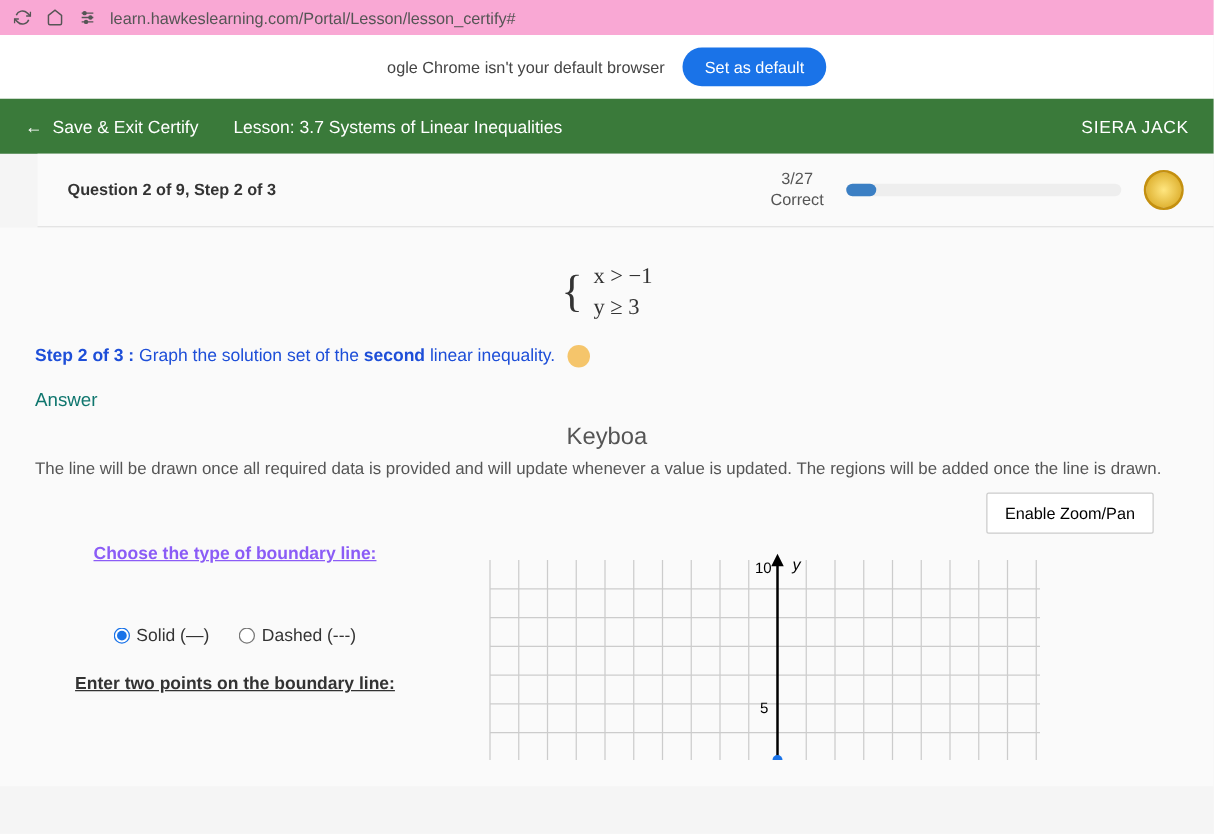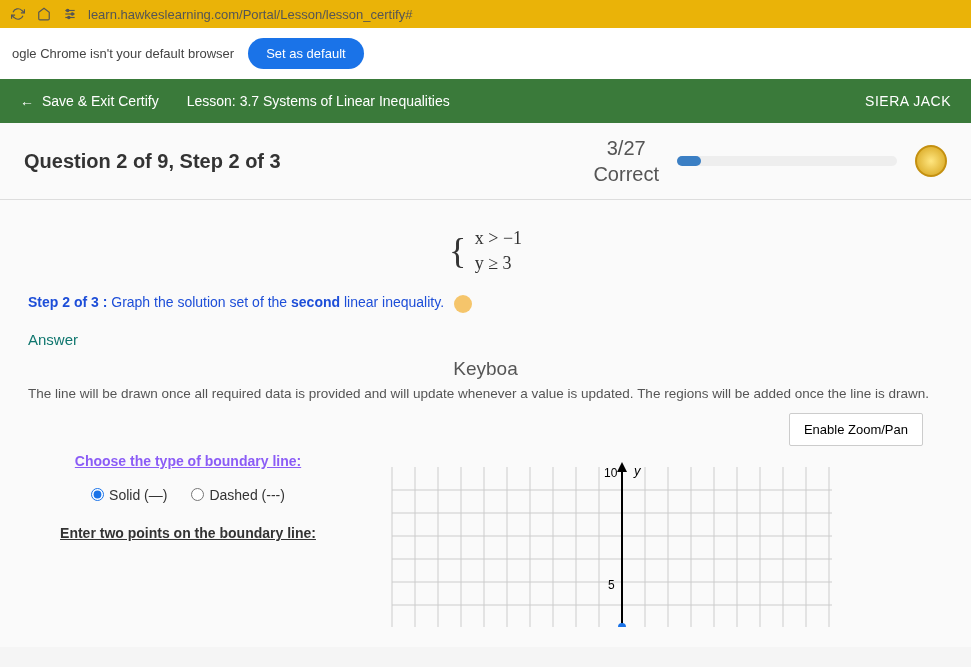--- a/index.html
+++ b/index.html
@@ -1,26 +1,26 @@
 <!DOCTYPE html>
 <html><head>
 <meta charset="utf-8">
 <style>
 * { margin: 0; padding: 0; box-sizing: border-box; }
 body { font-family: Arial, sans-serif; background: #f5f5f5; color: #333; width: 971px; height: 667px; overflow: hidden; }
-.browser-top { display: flex; align-items: center; padding: 6px 10px; gap: 10px; background: #eab308; text-align: right; }
+.browser-top { display: flex; align-items: center; padding: 6px 10px; gap: 10px; background: #f9a8d4; text-align: right; }
 .browser-icon { width: 16px; height: 16px; color: #555; display: flex; align-items: center; justify-content: center; }
 .url { color: #555; font-size: 13px; }
-.default-bar { display: flex; align-items: center; gap: 14px; padding: 10px 12px; background: #fff; font-size: 13px; color: #444; }
+.default-bar { display: flex; align-items: center; gap: 14px; padding: 10px 12px; background: #fff; font-size: 13px; color: #444; justify-content: center; }
 .set-default-btn { background: #1a73e8; color: #fff; border: none; border-radius: 16px; padding: 8px 18px; font-size: 13px; cursor: pointer; }
 .green-bar { background: #3a7a3a; color: #fff; display: flex; align-items: center; padding: 0 20px; height: 44px; font-size: 14px; }
 .save-exit { display: flex; align-items: center; gap: 8px; padding-right: 18px; cursor: pointer; }
 .lesson-title { padding-left: 10px; }
 .user-name { margin-left: auto; font-weight: 500; letter-spacing: 0.5px; }
-.question-bar { background: #fafafa; border-bottom: 1px solid #ddd; display: flex; align-items: center; padding: 12px 24px; font-size: 20px; }
+.question-bar { background: #fafafa; border-bottom: 1px solid #ddd; display: flex; align-items: center; padding: 12px 24px; font-size: 13px; margin-left: 30px; }
 .question-label { font-weight: 600; color: #333; }
 .score-box { margin-left: auto; display: flex; align-items: center; gap: 18px; }
 .score-text { text-align: center; line-height: 1.3; color: #555; }
 .progress-wrap { width: 220px; height: 10px; background: #eee; border-radius: 5px; position: relative; }
 .progress-fill { position: absolute; left: 0; top: 0; height: 100%; width: 11%; background: #3b7fc4; border-radius: 5px; }
 .badge { width: 32px; height: 32px; border-radius: 50%; background: radial-gradient(circle,#ffe680,#d4a017); border: 2px solid #c49010; }
 .content { padding: 16px 28px; background: #fafafa; }
 .instruction { color: #555; font-size: 14px; margin-bottom: 18px; }
 .equations { text-align: center; font-family: 'Times New Roman', serif; font-size: 18px; margin: 10px 0 18px; position: relative; }
 .brace { display: inline-block; font-size: 36px; vertical-align: middle; margin-right: 4px; }
@@ -28,21 +28,21 @@
 .step-line { font-size: 14px; color: #1d4ed8; margin-bottom: 14px; }
 .step-line b { font-weight: 700; }
 .pointer-icon { display: inline-block; width: 18px; height: 18px; background: #f5c56b; border-radius: 50%; vertical-align: middle; margin-left: 6px; }
 .answer-header { font-size: 15px; color: #0f766e; margin: 18px 0 10px; }
 .keyboard-label { text-align: center; color: #555; font-size: 19px; margin-bottom: 6px; }
 .hint-text { color: #555; font-size: 13.5px; margin-bottom: 12px; }
 .answer-area { display: flex; gap: 24px; align-items: flex-start; }
 .controls { flex: 0 0 320px; padding-top: 40px; text-align: center; }
 .control-title { font-weight: 600; font-size: 14px; margin-bottom: 18px; color: #8b5cf6; text-decoration: underline; }
 .radio-row { display: flex; gap: 24px; justify-content: center; margin-bottom: 22px; font-size: 14px; }
-.radio-opt { display: flex; align-items: center; gap: 5px; cursor: pointer; }
+.radio-opt { display: flex; align-items: center; gap: 5px; cursor: pointer; margin-top: 32px; }
 .radio-opt input { accent-color: #1a73e8; }
 .control-sub { font-weight: 600; font-size: 14px; color: #333; text-decoration: underline; }
 .graph-panel { flex: 1; position: relative; }
 .zoom-btn { position: absolute; right: 20px; top: 0; background: #fff; border: 1px solid #ccc; padding: 8px 14px; font-size: 13px; cursor: pointer; border-radius: 2px; }
 .graph-svg { margin-top: 44px; }
 </style>
 </head>
 <body>
 
 <div class="browser-top">

